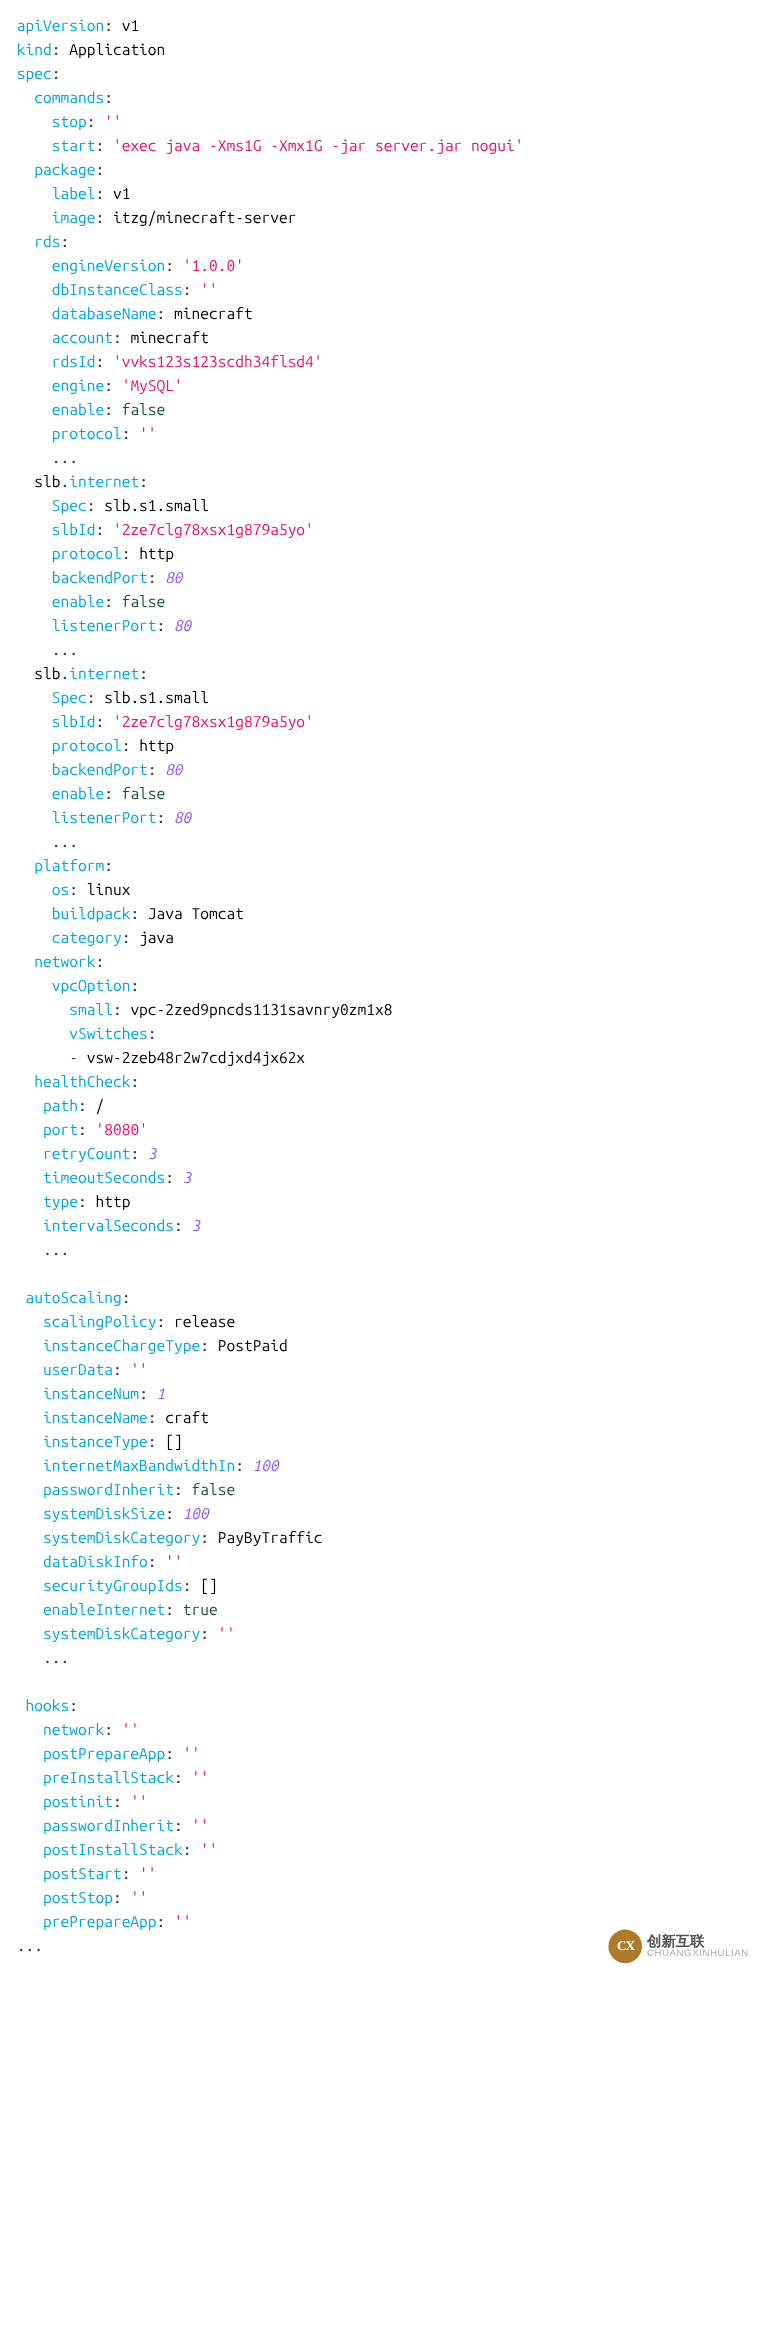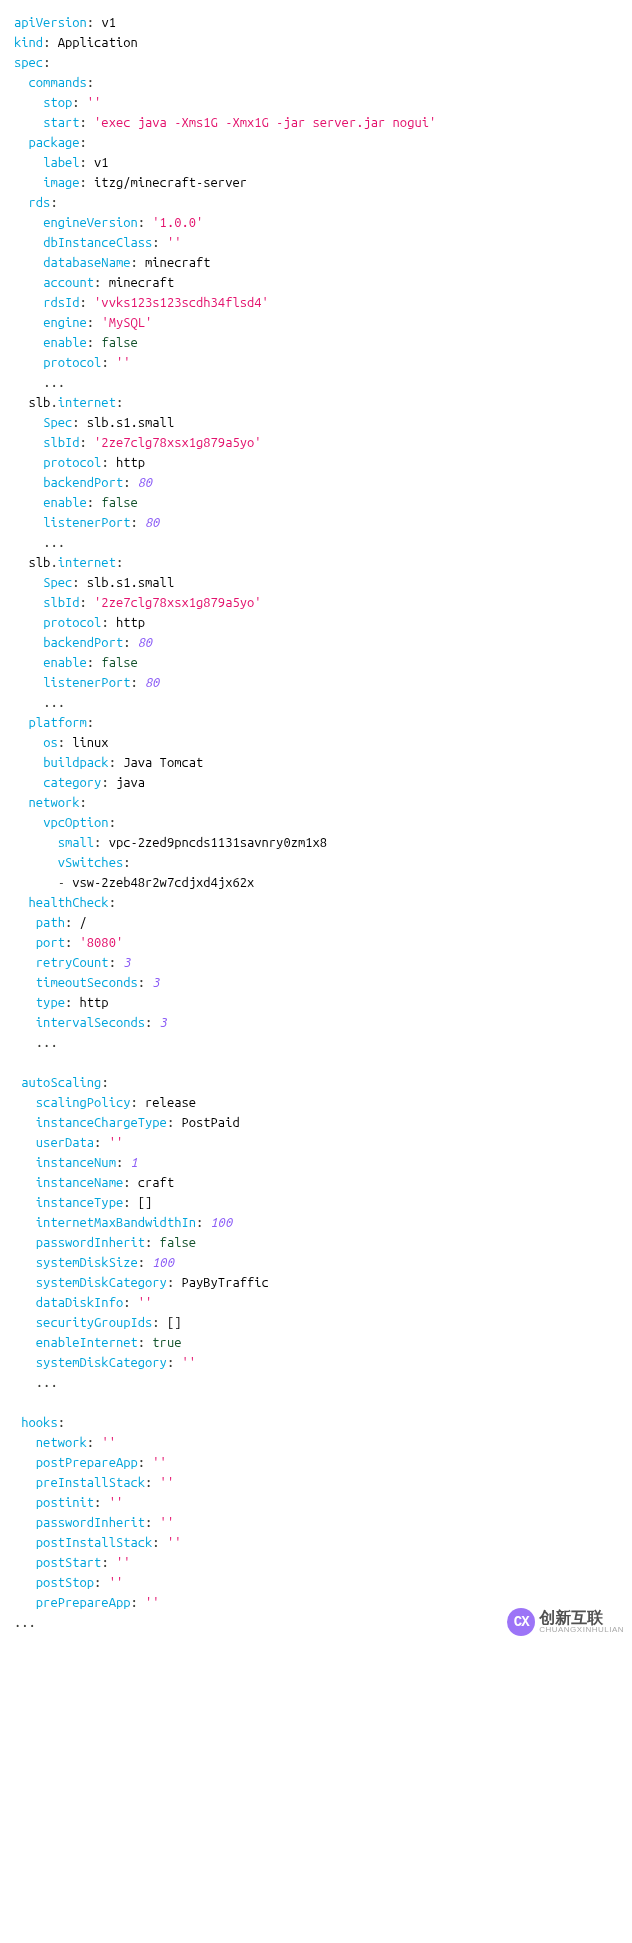--- a/index.html
+++ b/index.html
@@ -29,37 +29,37 @@
     bottom: 8px;
     display: flex;
     align-items: center;
     gap: 4px;
     opacity: 0.85;
   }
   .watermark-logo {
     width: 28px;
     height: 28px;
     border-radius: 50%;
-    background: #8b5cf6;
+    background: #a16207;
     display: flex;
     align-items: center;
     justify-content: center;
     color: #fff;
-    font-size: 14px;
+    font-size: 11px;
     font-weight: bold;
     letter-spacing: -1px;
-    font-family: Liberation Mono, monospace;
+    font-family: Liberation Serif, serif;
   }
   .watermark-text {
     display: flex;
     flex-direction: column;
     font-family: Arial, sans-serif;
     line-height: 1;
   }
-  .wm-top { font-size: 16px; color: #333; font-weight: bold; }
+  .wm-top { font-size: 12px; color: #333; font-weight: bold; }
   .wm-bot { font-size: 8px; color: #999; letter-spacing: 0.5px; }
 </style>
 </head>
 <body>
 
 <div class="code-block"><span class="key">apiVersion</span><span class="punc">:</span> <span class="val">v1</span>
 <span class="key">kind</span><span class="punc">:</span> <span class="val">Application</span>
 <span class="key">spec</span><span class="punc">:</span>
   <span class="key">commands</span><span class="punc">:</span>
     <span class="key">stop</span><span class="punc">:</span> <span class="str">''</span>

